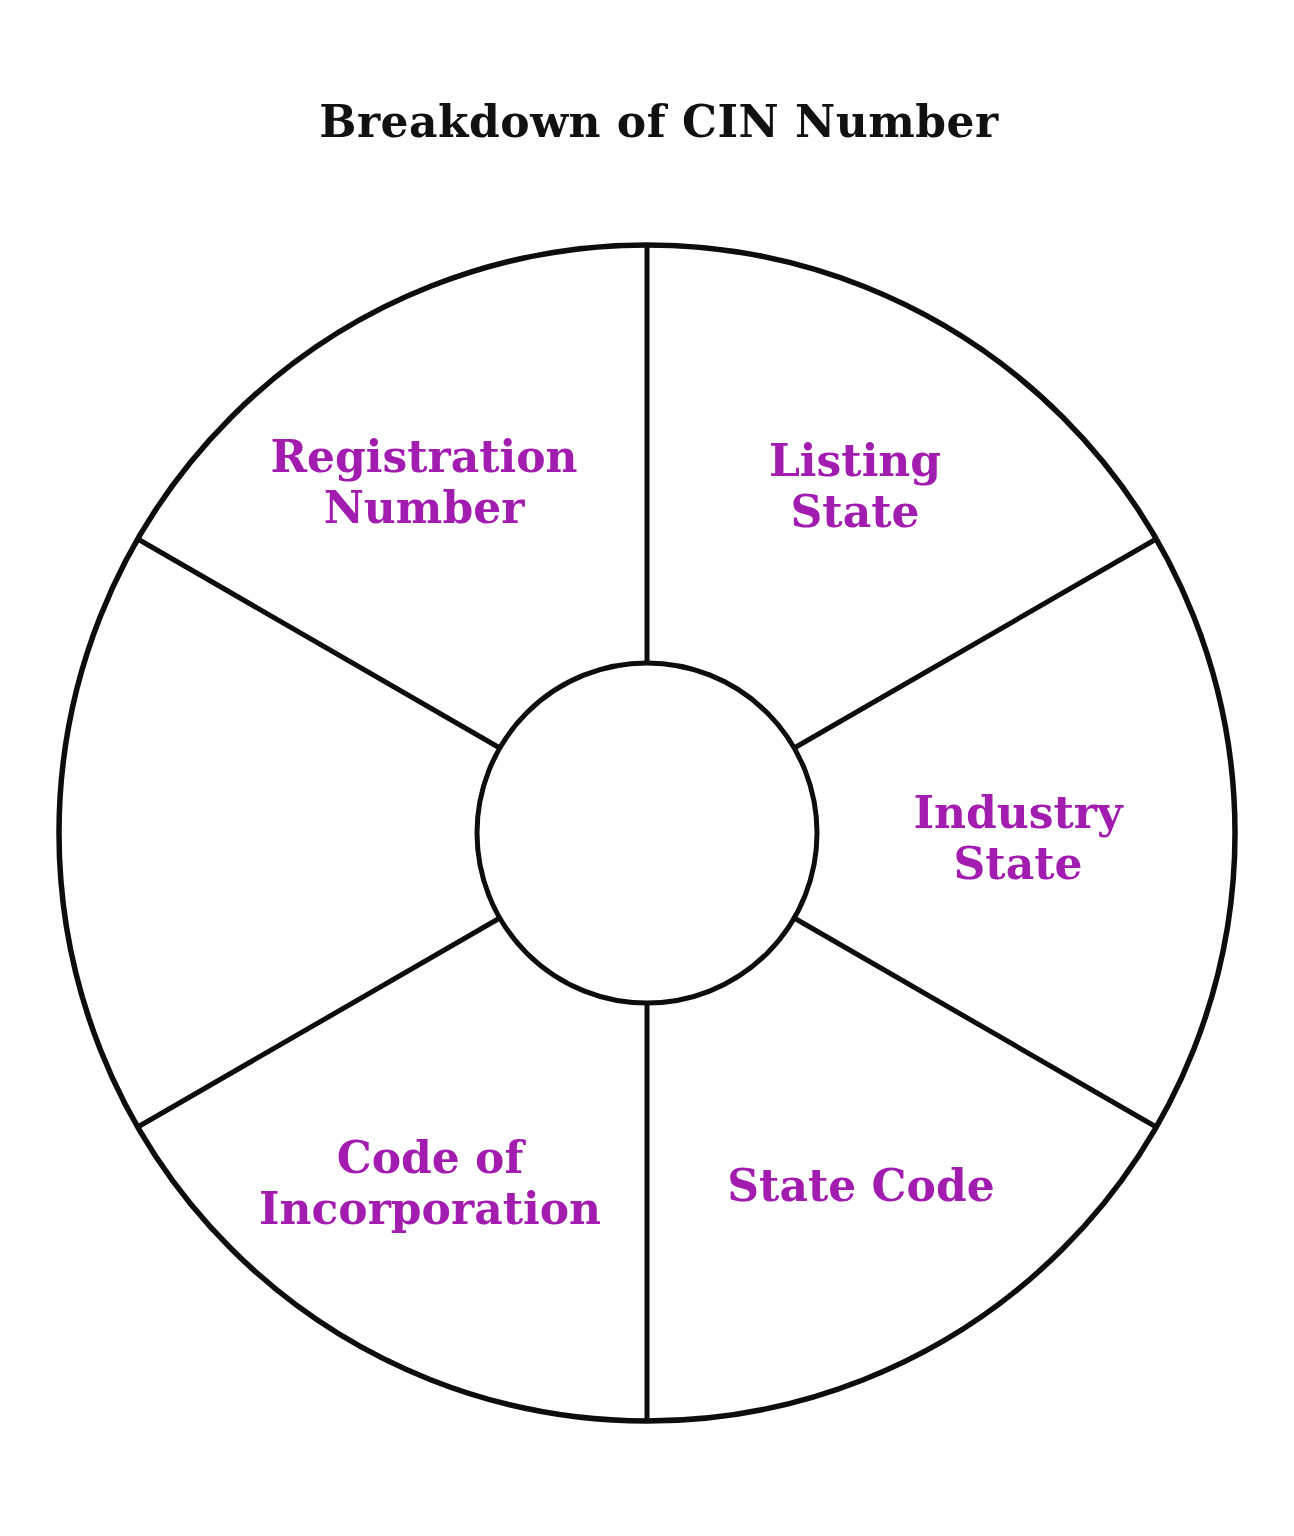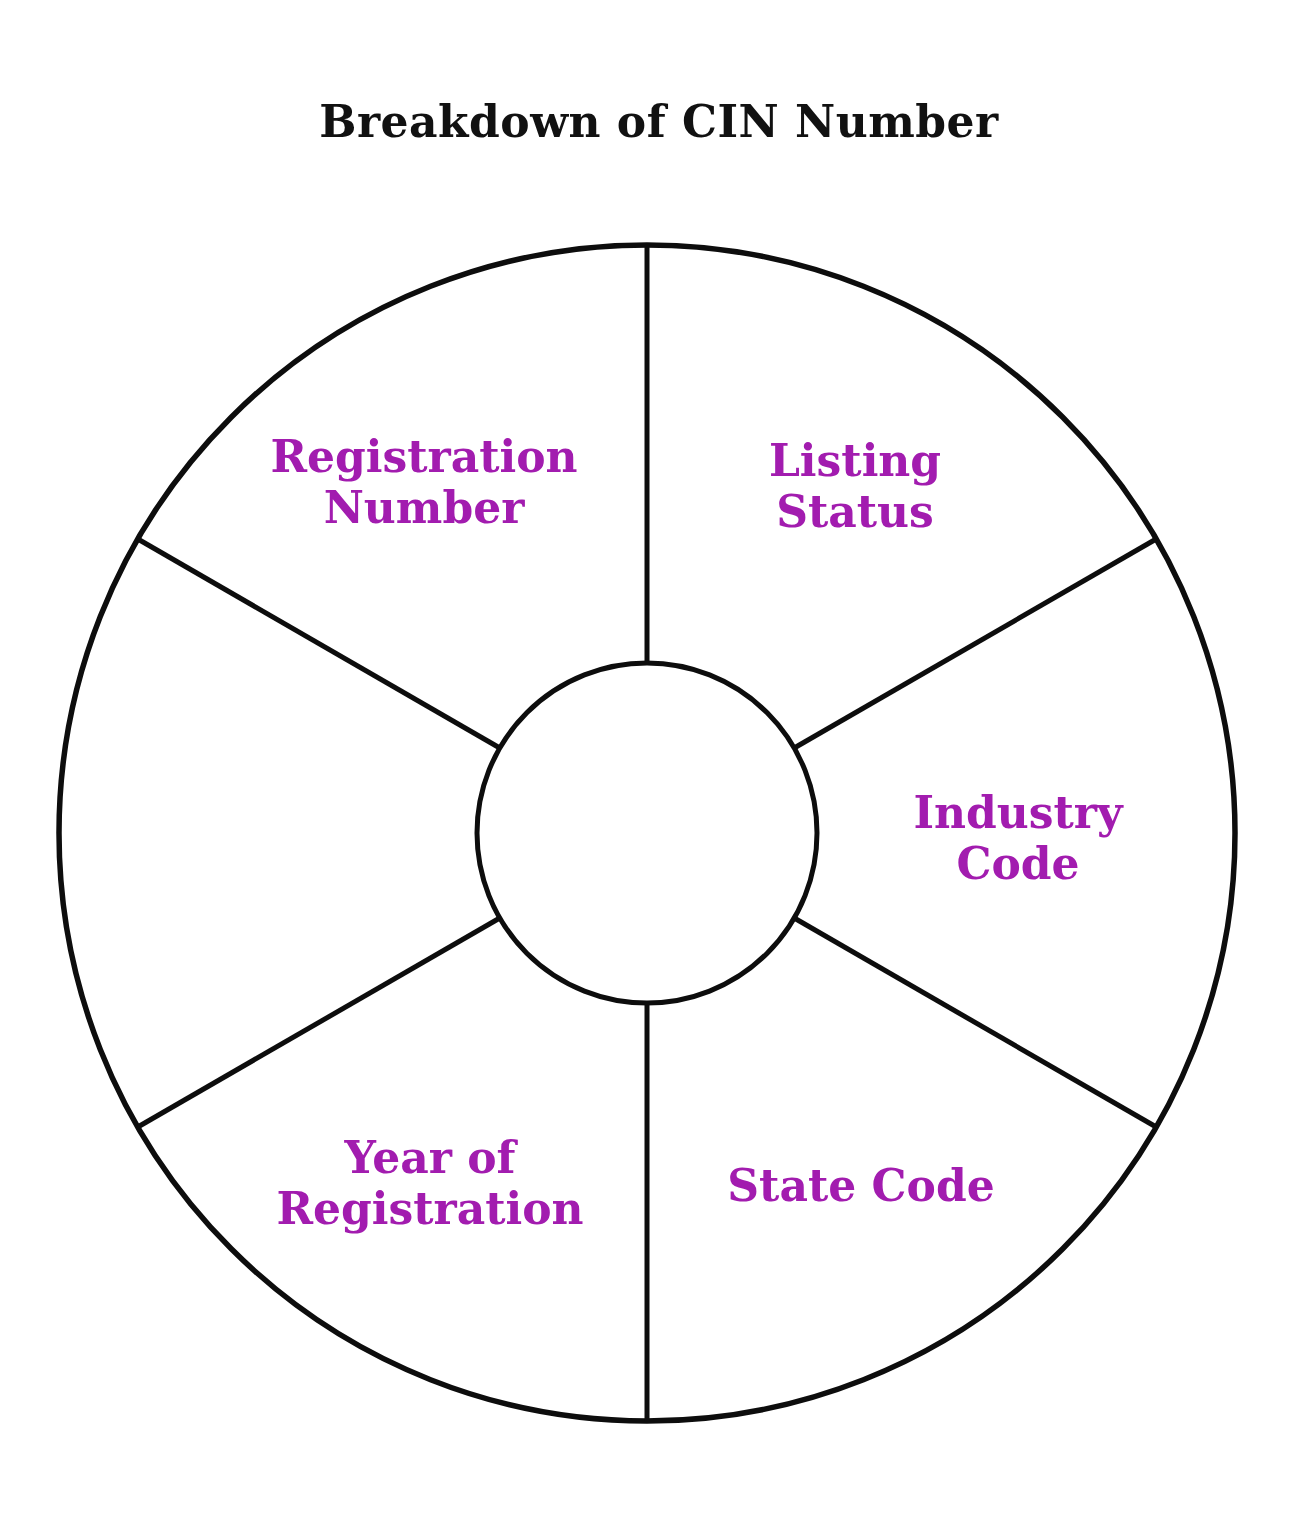--- a/index.html
+++ b/index.html
@@ -67,22 +67,22 @@
     <line x1="794.2" y1="748" x2="1156.2" y2="539" stroke-width="5" stroke="#0d0d0d"></line>
     <line x1="499.8" y1="748" x2="137.8" y2="539" stroke-width="5" stroke="#0d0d0d"></line>
     <line x1="499.8" y1="918" x2="137.8" y2="1127" stroke-width="5" stroke="#0d0d0d"></line>
     <line x1="794.2" y1="918" x2="1156.2" y2="1127" stroke-width="5" stroke="#0d0d0d"></line>
 
     <circle cx="647" cy="833" r="170" fill="#ffffff" stroke-width="5" stroke="#0d0d0d"></circle>
   </svg>
 
   <div class="seg-label lbl-registration">Registration Number</div>
 
-  <div class="seg-label lbl-listing">Listing Status</div>
+  <div class="seg-label lbl-listing">Listing State</div>
 
-  <div class="seg-label lbl-industry">Industry Code</div>
+  <div class="seg-label lbl-industry">Industry State</div>
 
   <div class="seg-label lbl-state">State Code</div>
 
-  <div class="seg-label lbl-year">Year of Registration</div>
+  <div class="seg-label lbl-year">Code of Incorporation</div>
 
 
 </div>
 
 </body></html>

